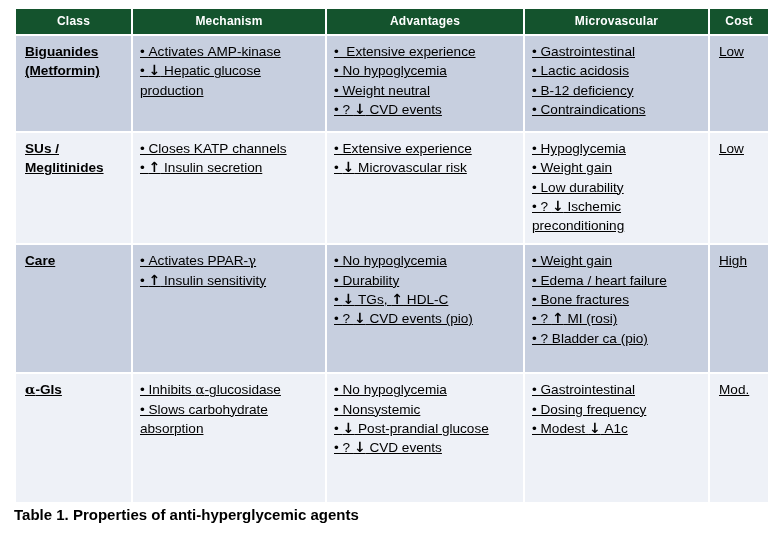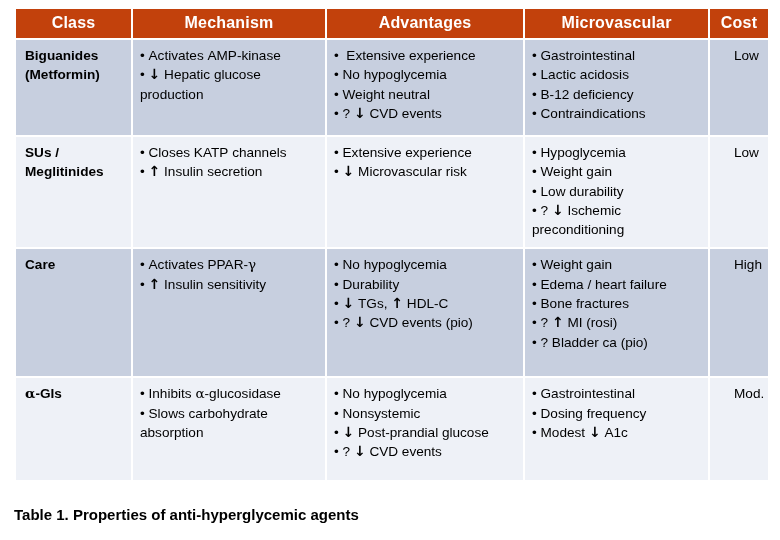--- a/index.html
+++ b/index.html
@@ -25,24 +25,24 @@
   }
   table.props {
     border-collapse: separate;
     border-spacing: 2px 2px;
     width: 752px;
     table-layout: fixed;
   }
 
   
   thead th {
-    background: #c2410c;
+    background: #14532d;
     color: #ffffff;
     font-weight: bold;
-    font-size: 16px;
+    font-size: 12px;
     text-align: center;
     padding: 5px 2px 6px 2px;
     letter-spacing: .2px;
     vertical-align: middle;
     border: 0;
   }
 
   
   tbody td {
     vertical-align: top;
@@ -53,25 +53,25 @@
   }
   tbody tr.shade-dark td { background: #c7cfdf; }
   tbody tr.shade-light td { background: #eef1f7; }
 
   td.class-cell {
     font-weight: bold;
     padding-left: 9px;
   }
   td.cost-cell {
     text-align: left;
-    padding-left: 24px;
+    padding-left: 9px;
   }
 
   .cell-lines { margin: 0; }
-  .cell-line { white-space: nowrap; }
+  .cell-line { white-space: nowrap; text-decoration: underline; }
 
   .arrow {
     font-family: "DejaVu Sans", sans-serif;
     font-weight: bold;
     font-size: 14px;
     line-height: 1;
   }
   .greek {
     font-family: "DejaVu Serif", serif;
     font-style: normal;
@@ -219,21 +219,21 @@
               <div class="cell-line">•&nbsp;?&nbsp;<span class="arrow">↑</span>&nbsp;MI&nbsp;(rosi)</div>
               <div class="cell-line">•&nbsp;?&nbsp;Bladder&nbsp;ca&nbsp;(pio)</div>
             </div>
           </td>
           <td class="cost-cell">
             <div class="cell-lines">
               <div class="cell-line">High</div>
             </div>
           </td>
         </tr>
-        <tr class="shade-light" style="height: 102px; margin-top: 48px;">
+        <tr class="shade-light" style="height: 128px; margin-top: 48px;">
           <td class="class-cell">
             <div class="cell-lines">
               <div class="cell-line"><span class="greek">α</span>-GIs</div>
             </div>
           </td>
           <td>
             <div class="cell-lines">
               <div class="cell-line">•&nbsp;Inhibits&nbsp;<span class="greek">α</span>-glucosidase</div>
               <div class="cell-line">•&nbsp;Slows&nbsp;carbohydrate</div>
               <div class="cell-line">absorption</div>

